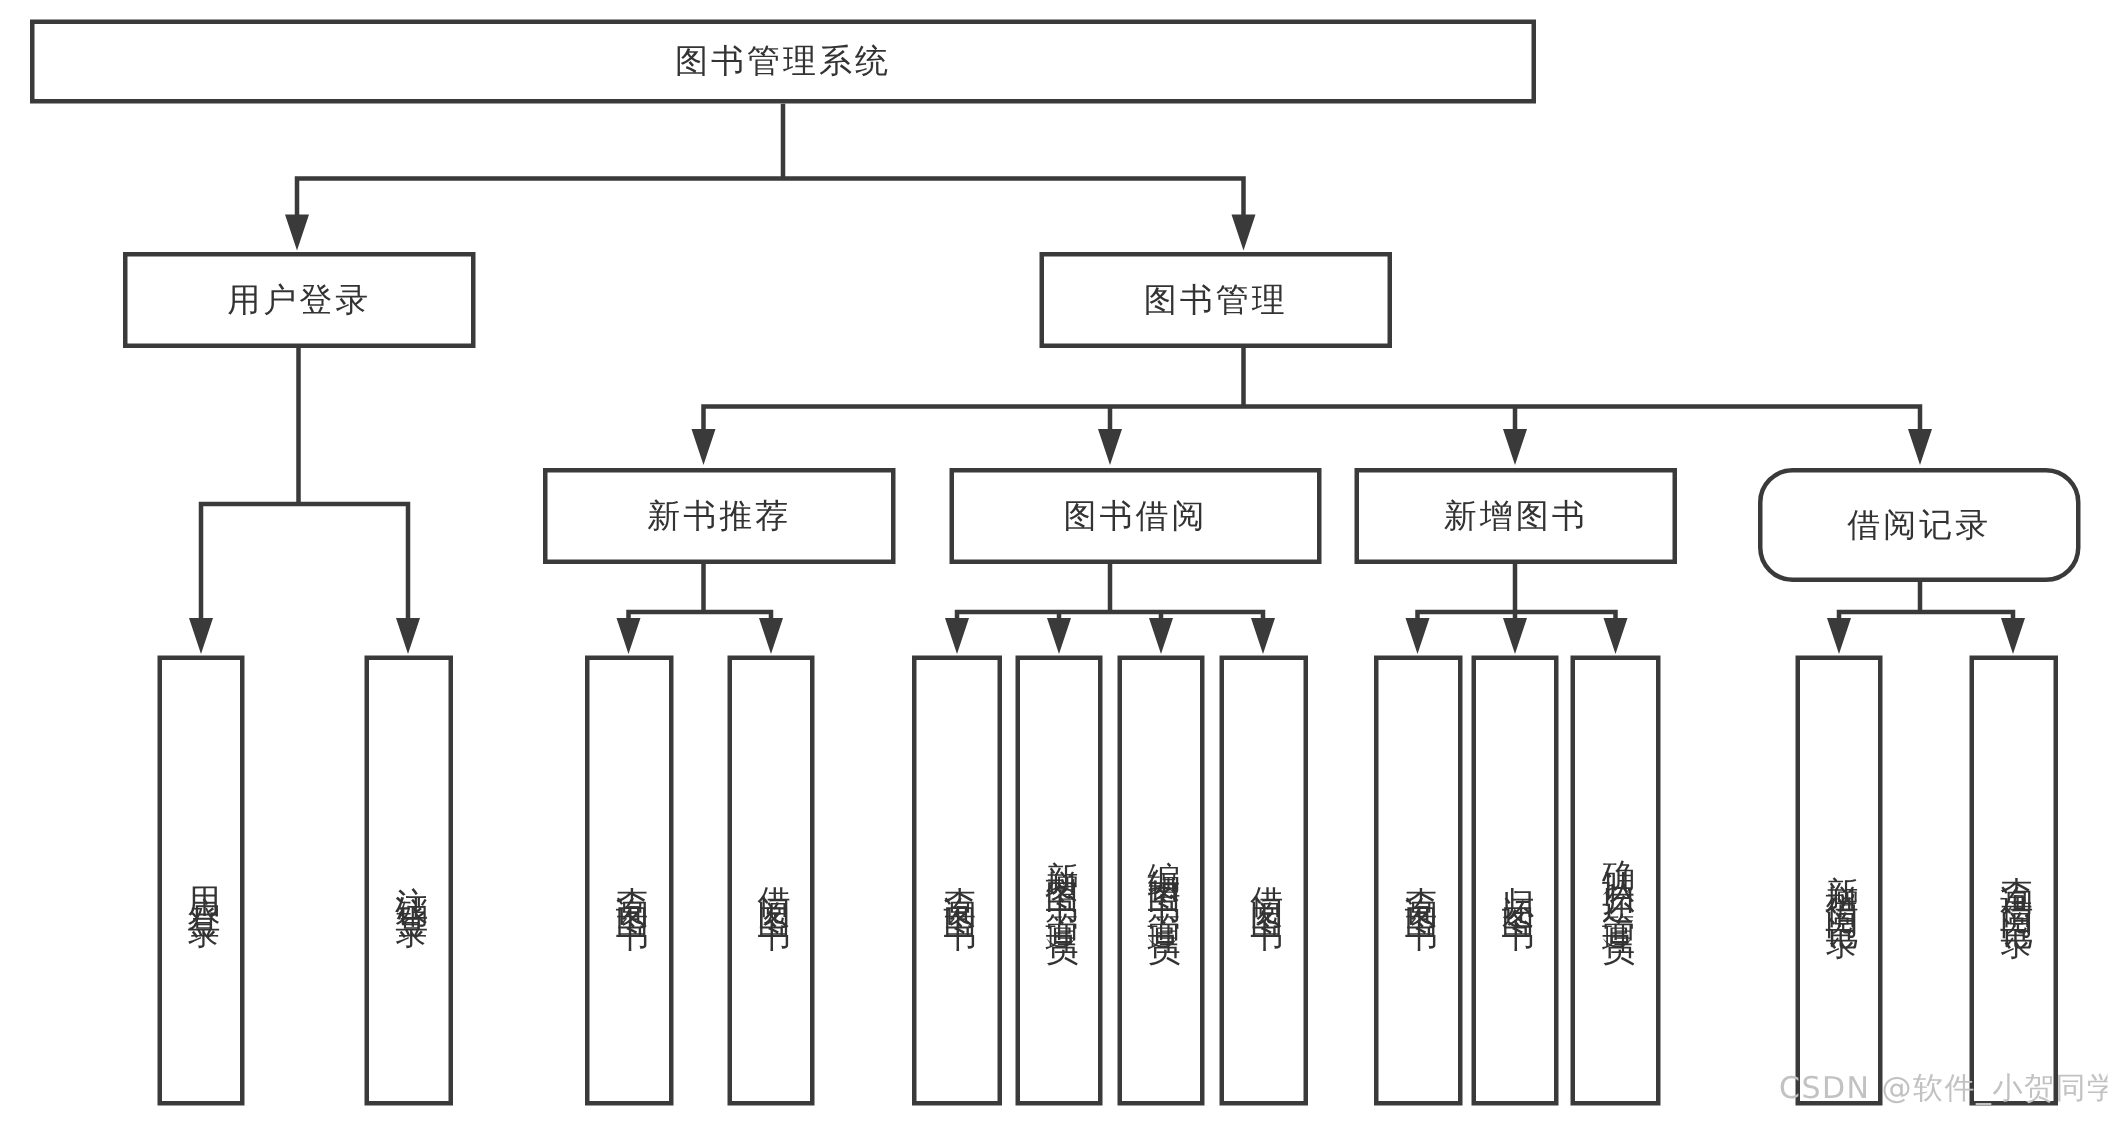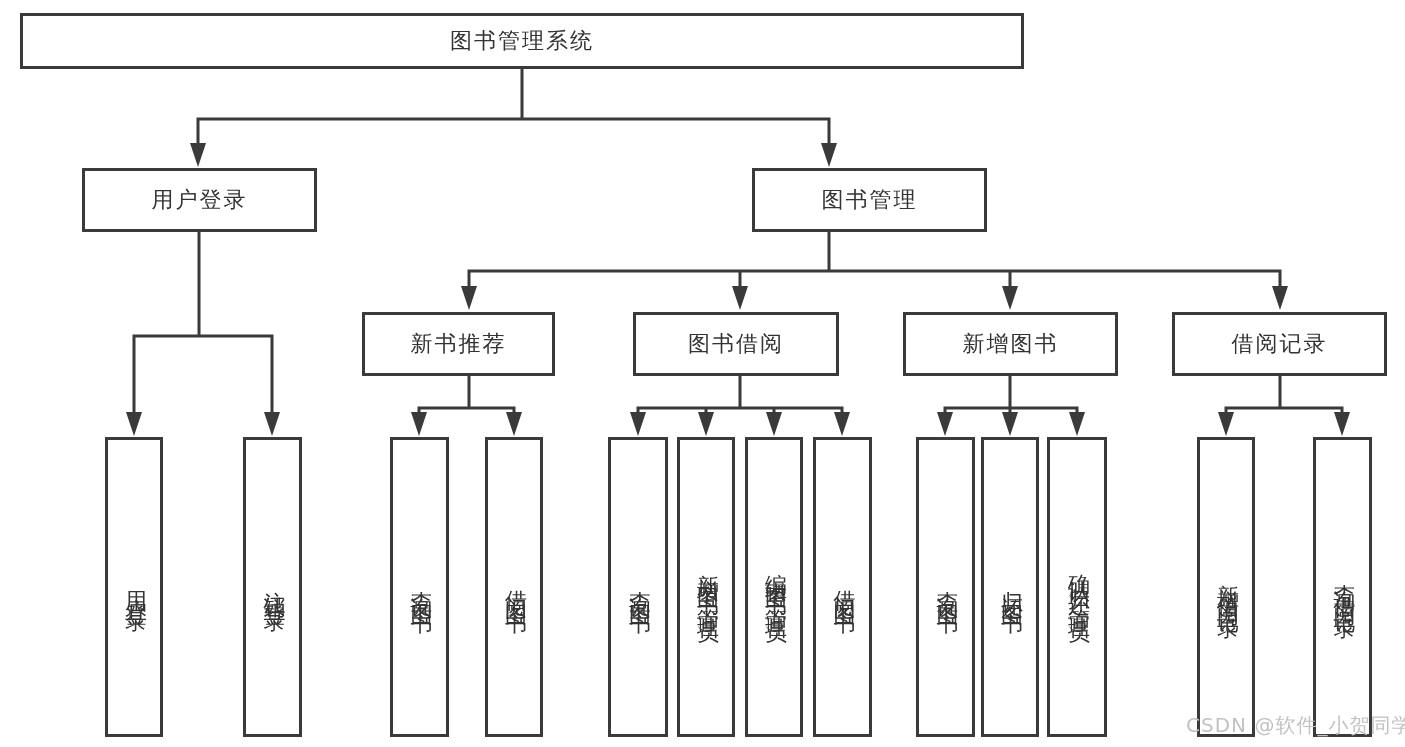--- a/index.html
+++ b/index.html
@@ -75,26 +75,26 @@
                M766 412 L782 412 L774 436 Z M834 412 L850 412 L842 436 Z
                M937 412 L953 412 L945 436 Z M1002 412 L1018 412 L1010 436 Z
                M1069 412 L1085 412 L1077 436 Z
                M1218 412 L1234 412 L1226 436 Z M1334 412 L1350 412 L1342 436 Z"></path>
     </g>
   </svg>
 
   <div class="box" style="left:20px; top:13px; width:1004px; height:56px;">图书管理系统</div>
 
   <div class="box" style="left:82px; top:168px; width:235px; height:64px;">用户登录</div>
-  <div class="box" style="left:752px; top:168px; width:235px; height:64px;">图书管理</div>
+  <div class="box" style="left:693px; top:168px; width:235px; height:64px;">图书管理</div>
 
-  <div class="box" style="left:362px; top:312px; width:193px; height:64px;">新书推荐</div>
-  <div class="box" style="left:633px; top:312px; width:206px; height:64px;">图书借阅</div>
+  <div class="box" style="left:362px; top:312px; width:235px; height:64px;">新书推荐</div>
+  <div class="box" style="left:633px; top:312px; width:248px; height:64px;">图书借阅</div>
   <div class="box" style="left:903px; top:312px; width:215px; height:64px;">新增图书</div>
-  <div class="box" style="left:1172px; top:312px; width:215px; height:64px;">借阅记录</div>
+  <div class="box" style="left:1172px; top:312px; width:215px; height:76px;border-radius:23px;">借阅记录</div>
 
   <div class="box leaf" style="left:105px; top:437px; width:58px; height:300px;">
     <span>用户登录</span>
   </div>
   <div class="box leaf" style="left:243px; top:437px; width:59px; height:300px;">
     <span>注销登录</span>
   </div>
 
   <div class="box leaf" style="left:390px; top:437px; width:59px; height:300px;">
     <span>查询图书</span>

